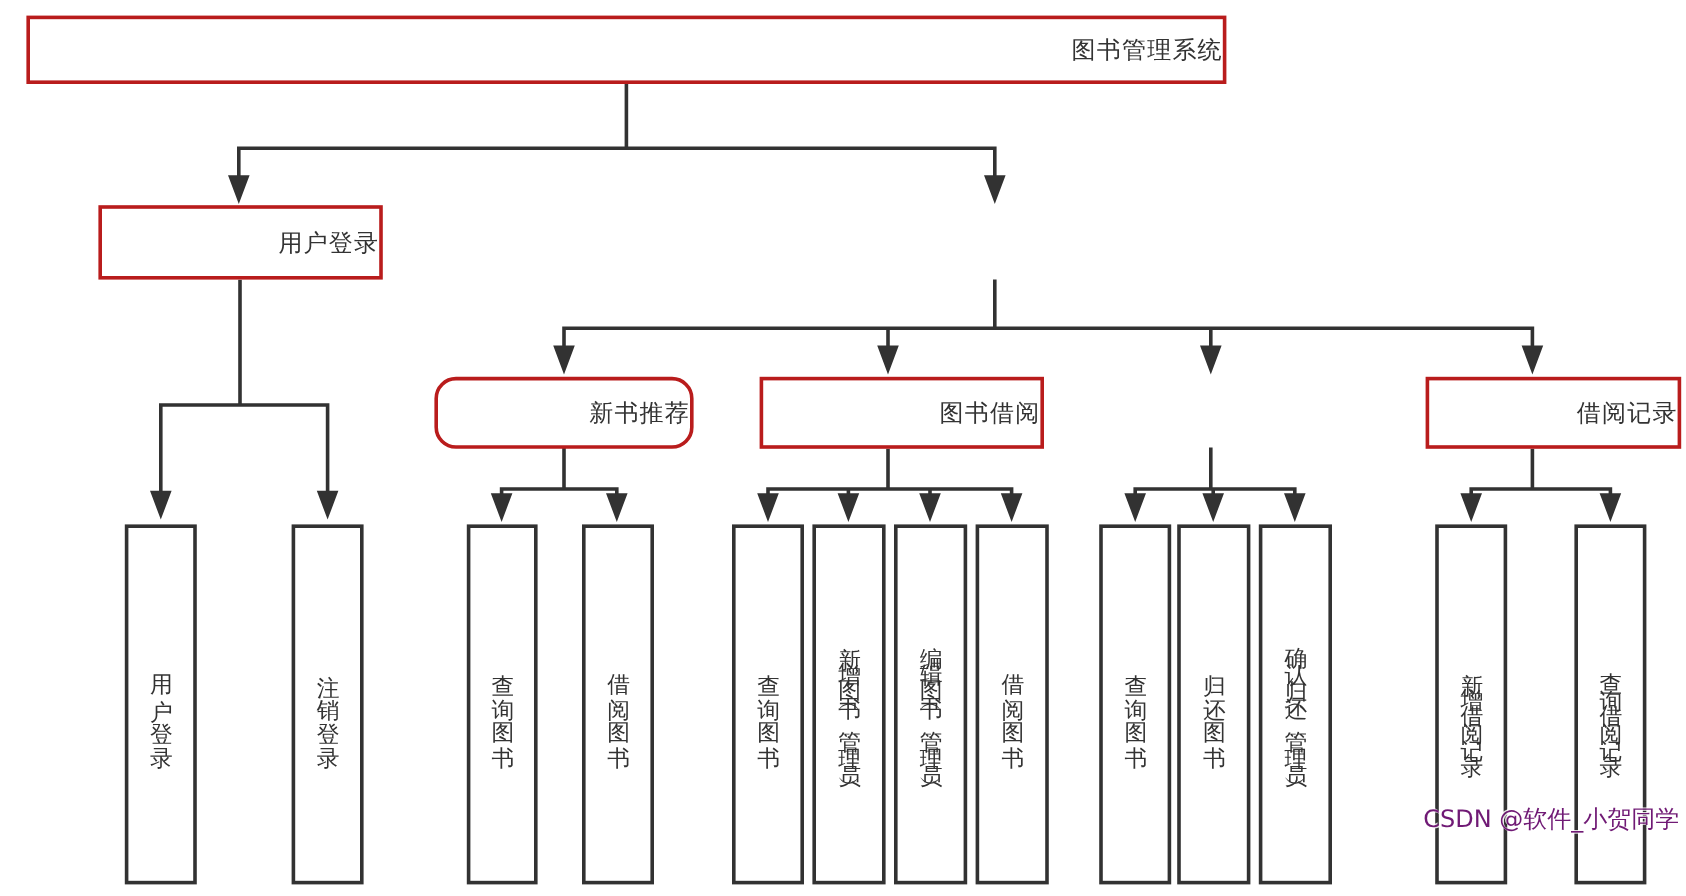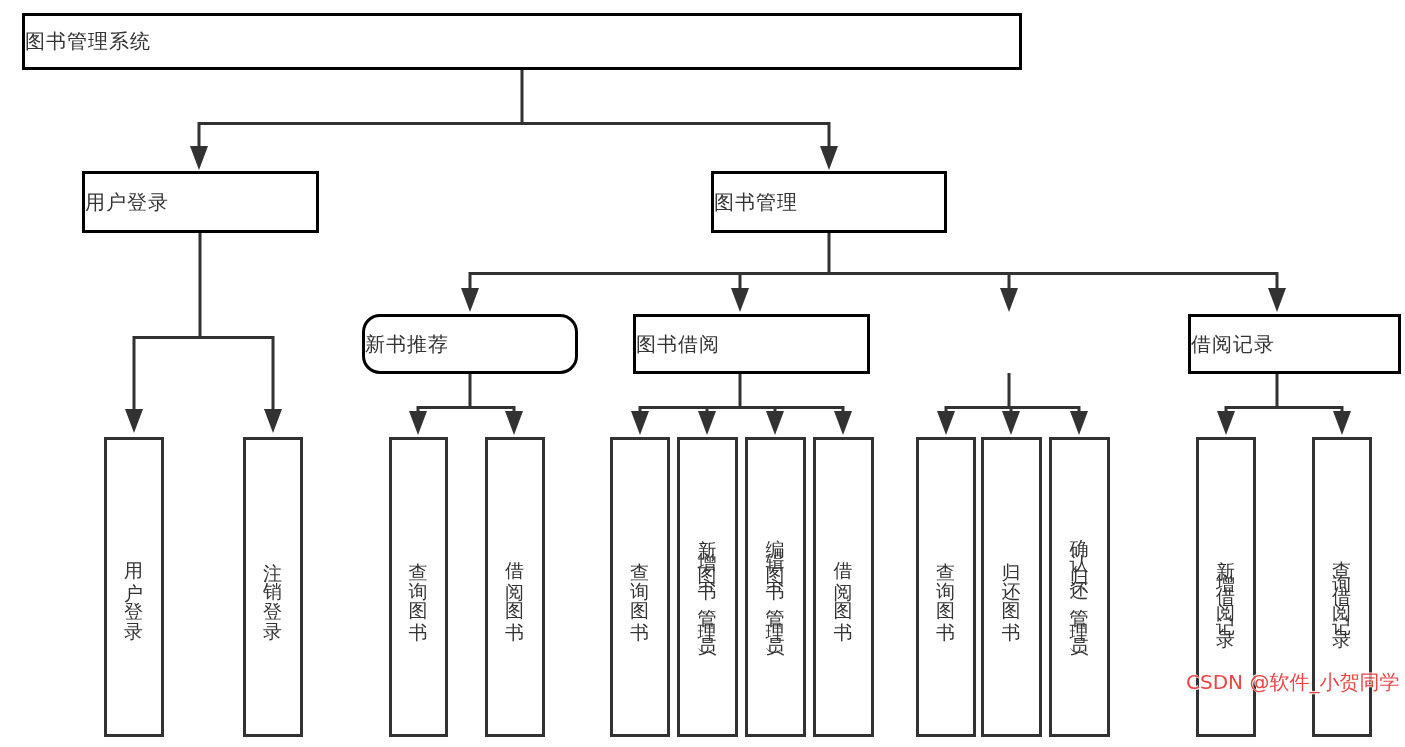--- a/index.html
+++ b/index.html
@@ -2,39 +2,39 @@
 <html><head>
 <meta charset="utf-8">
 <style>
   html, body { margin:0; padding:0; background:#ffffff; }
   .canvas {
     position:relative; width:1405px; height:747px; background:#ffffff;
     font-family:"DejaVu Sans","Liberation Sans",sans-serif; overflow:hidden;
   }
   .box {
     position:absolute; box-sizing:border-box;
-    border:3px solid #000000; background:#ffffff;
-    display:flex; align-items:center; justify-content:flex-start;
+    border:3px solid #b91c1c; background:#ffffff;
+    display:flex; align-items:center; justify-content:flex-end;
     color:#333333; font-size:20px; letter-spacing:1px; z-index:2;
   }
   .vbox {
     position:absolute; box-sizing:border-box; top:437px; height:300px;
     border:3px solid #323232; background:#ffffff;
     display:flex; align-items:center; justify-content:center;
     color:#333333; font-size:19px; z-index:2;
   }
   .vbox .vtext {
     writing-mode:vertical-rl; line-height:1; letter-spacing:14px;
     display:block;
   }
   .vbox.short .vtext { letter-spacing:20px; }
   svg.connectors { position:absolute; left:0; top:0; z-index:1; }
   .watermark {
     position:absolute; left:1186px; top:669px; z-index:6;
-    font-size:20px; color:#ef4444; white-space:nowrap;
+    font-size:20px; color:#701a75; white-space:nowrap;
     text-shadow:-1px -1px 0 rgba(255,255,255,0.85), 1px 1px 0 rgba(255,255,255,0.85);
   }
 </style>
 </head>
 <body>
 
 <div class="canvas">
 
   <svg class="connectors" width="1405" height="747" viewBox="0 0 1405 747">
     <g stroke="#323232" stroke-width="3" fill="none">
@@ -68,23 +68,20 @@
       M1217,411 L1235,411 L1226,435 Z
       M1333,411 L1351,411 L1342,435 Z"></path>
   </svg>
 
   <div class="box" style="left:22px; top:13px; width:1000px; height:57px;">
     <span>图书管理系统</span>
   </div>
 
   <div class="box" style="left:82px; top:171px; width:237px; height:62px;">
     <span>用户登录</span>
-  </div>
-  <div class="box" style="left:711px; top:171px; width:236px; height:62px;">
-    <span>图书管理</span>
   </div>
 
   <div class="box" style="left:362px; top:314px; width:216px; height:60px;border-radius:18px;">
     <span>新书推荐</span>
   </div>
   <div class="box" style="left:633px; top:314px; width:237px; height:60px;">
     <span>图书借阅</span>
   </div>
   <div class="box" style="left:1171px; top:314px; width:213px; height:60px;margin-left:17px;">
     <span>借阅记录</span>

